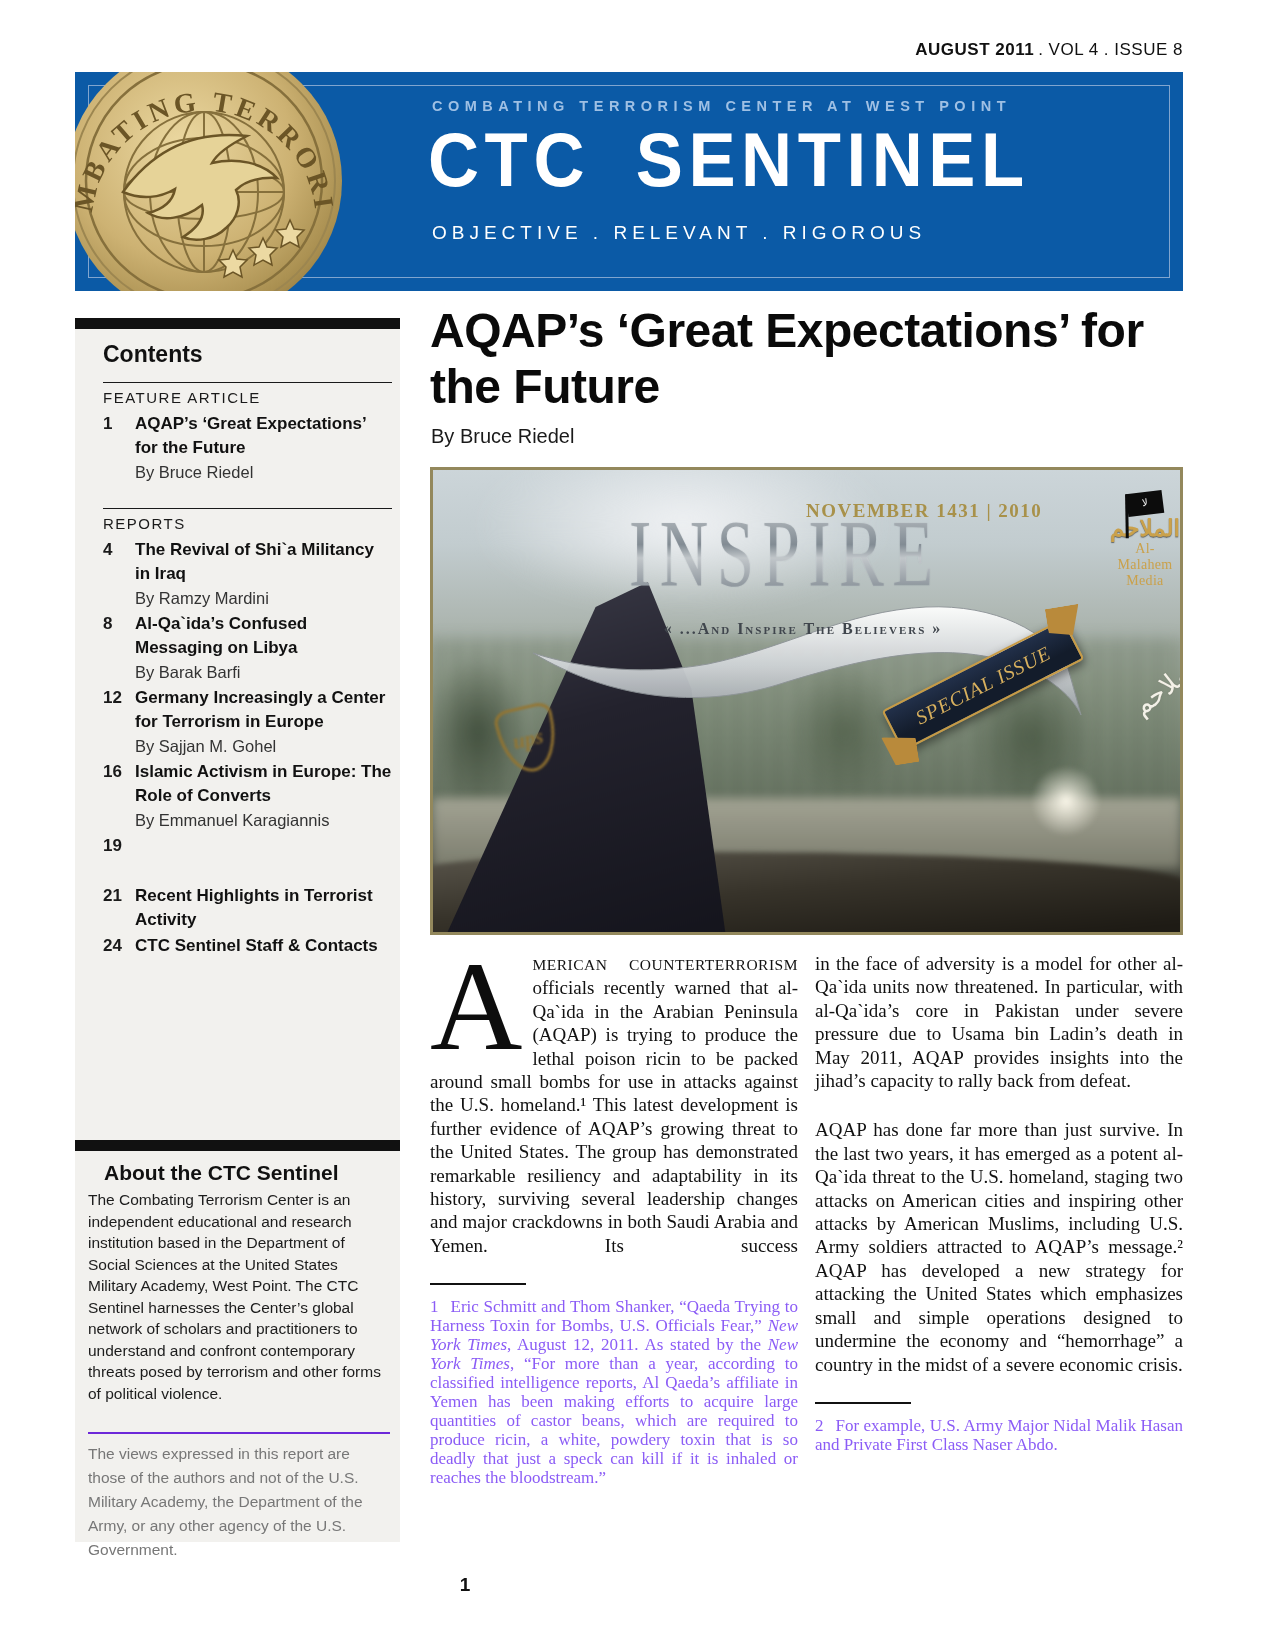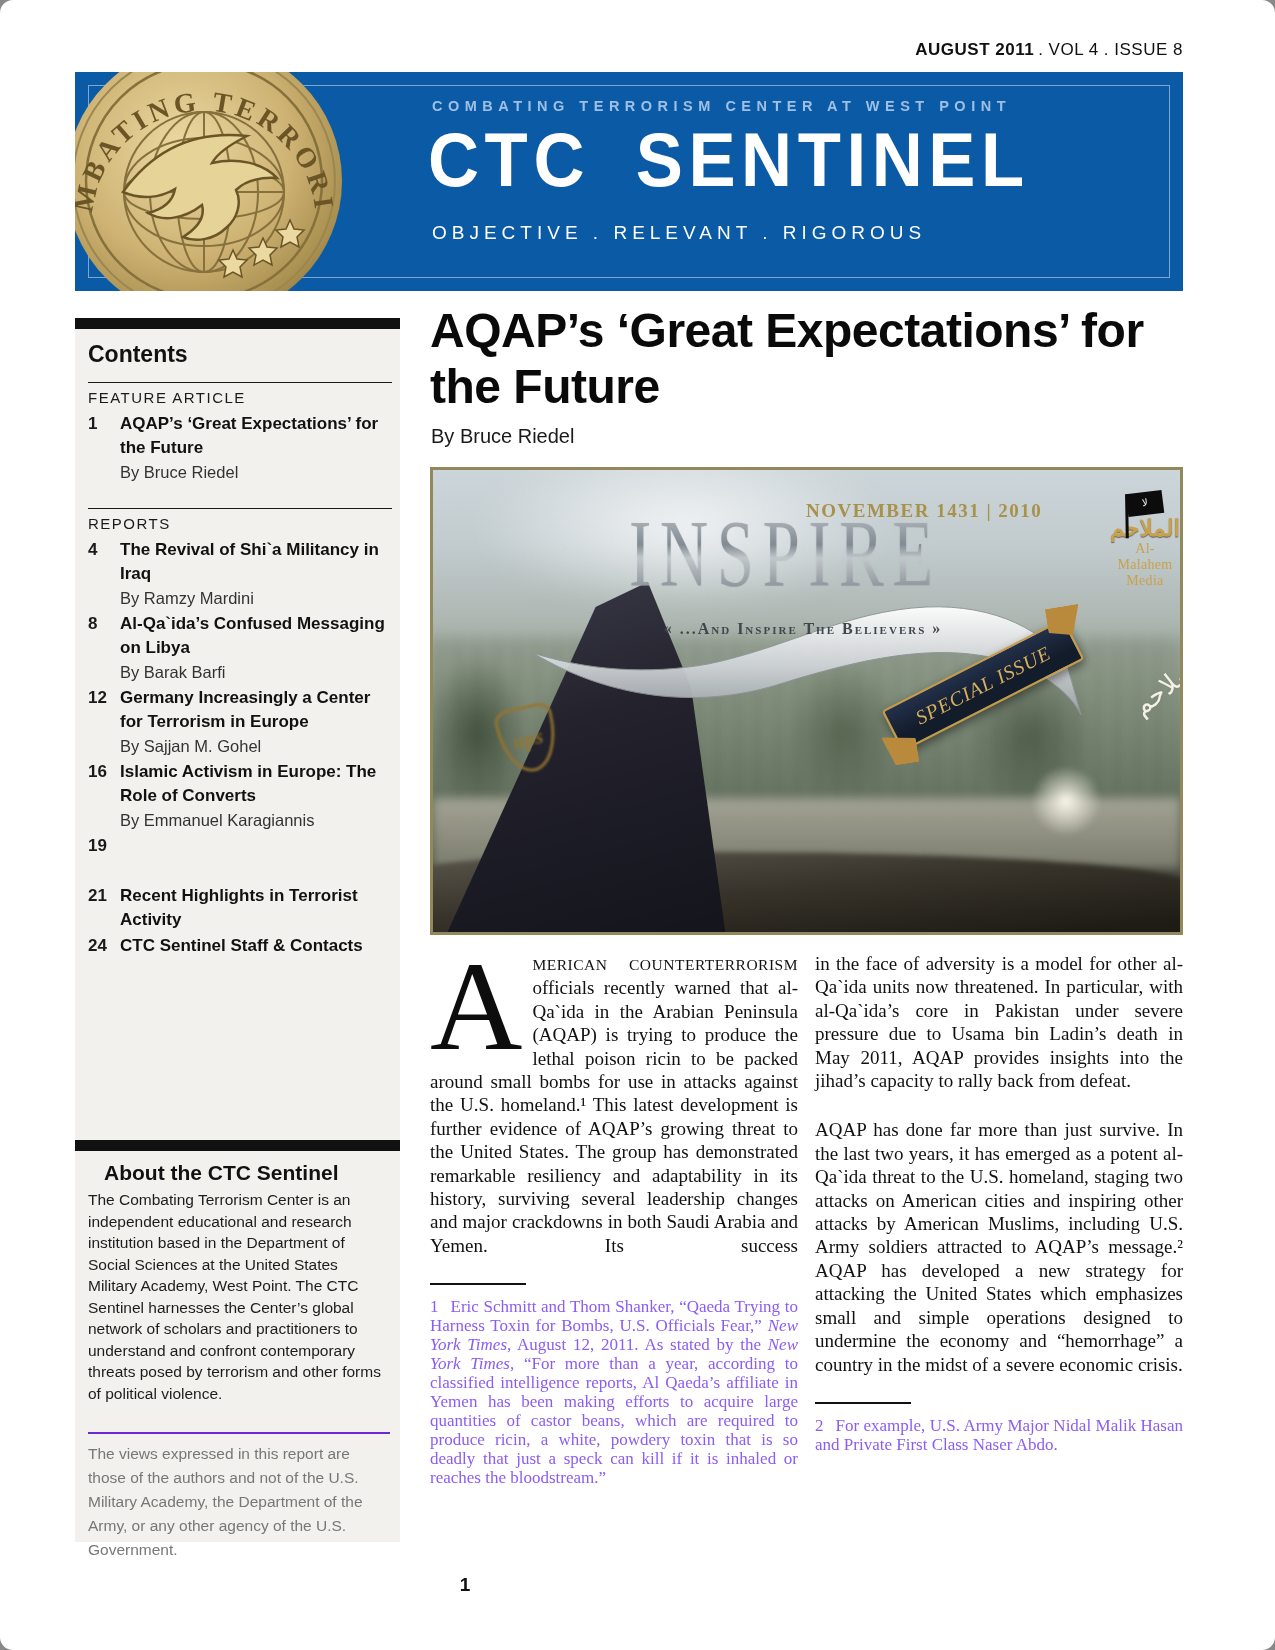--- a/index.html
+++ b/index.html
@@ -1,20 +1,20 @@
 <!DOCTYPE html>
 <html><head>
 <meta charset="utf-8">
 <style>
   * { margin:0; padding:0; box-sizing:border-box; }
   html,body { background:#888; }
   .page {
     position:relative; width:1275px; height:1650px; margin:0 auto;
     background:#ffffff; overflow:hidden;
-    font-family:"Liberation Sans", sans-serif; color:#1a1a1a;border-radius:13px;
+    font-family:"Liberation Sans", sans-serif; color:#1a1a1a;
   }
 
   
   .issue-line {
     position:absolute; top:40px; right:92px;
     font-size:17px; letter-spacing:.5px; color:#111;
   }
   .issue-line b { font-weight:bold; }
   .issue-line .rest { margin-left:4px; font-weight:normal; }
 
@@ -42,21 +42,21 @@
     position:absolute; left:357px; top:150px;
     font-size:19px; letter-spacing:5px; color:#ffffff;
   }
 
   
   .sidebar {
     position:absolute; left:75px; top:318px; width:325px; height:1224px;
     background:#f2f1ee;
   }
   .blackbar { height:11px; background:#111; width:100%; }
-  .toc { padding:0 8px 0 13px; }
+  .toc { padding:0 8px 0 28px; }
   .toc-heading { font-size:23px; font-weight:bold; margin:12px 0 14px; color:#111; }
   .toc-rule { border-top:1.5px solid #1a1a1a; margin:0 0 6px; }
   .toc-label { font-size:15px; letter-spacing:1.5px; color:#1a1a1a; margin:4px 0 6px; }
   .toc-item { display:flex; margin:0 0 2px; }
   .toc-num { flex:none; width:32px; font-weight:bold; font-size:17px; line-height:24px; }
   .toc-body { flex:1; }
   .toc-title { font-weight:bold; font-size:17px; line-height:24px; color:#111; }
   .toc-author { font-size:16.5px; line-height:24px; color:#333; }
   .toc-gap { height:24px; }
   .toc-sec-gap { height:22px; }

